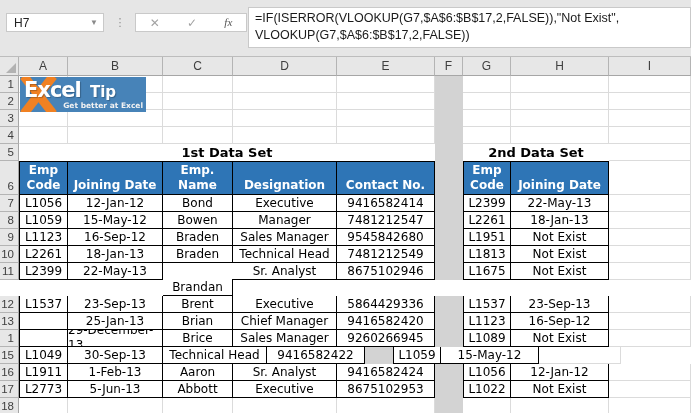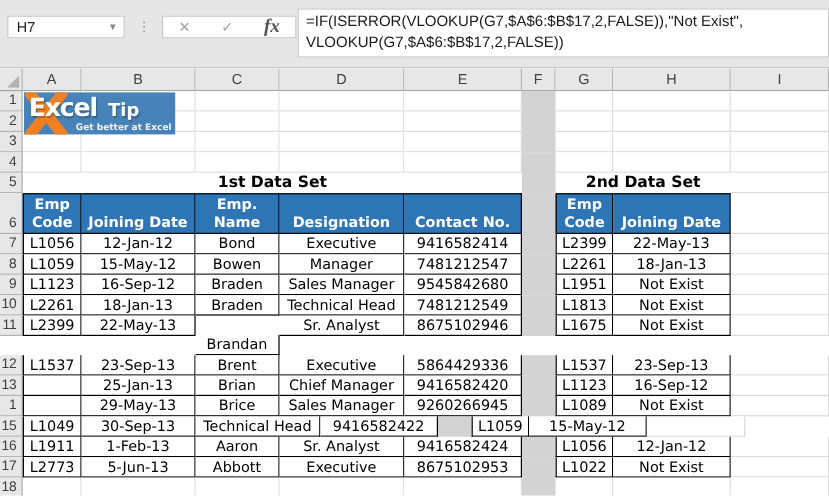--- a/index.html
+++ b/index.html
@@ -14,22 +14,22 @@
            border:1px solid #C9C9C9;box-sizing:border-box;display:flex;align-items:center;
            font-family:"Liberation Sans",sans-serif;font-size:12px;color:#222;}
   #namebox .nb-text{flex:1;padding-left:7px;}
   #namebox .nb-arrow{width:18px;text-align:center;color:#8a8a8a;font-size:8px;}
   #fbar-dots{position:absolute;left:114px;top:13px;height:19px;width:12px;display:flex;
              align-items:center;justify-content:center;color:#8f8f8f;font-size:11px;letter-spacing:0;}
   #fbar-buttons{position:absolute;left:135px;top:13px;width:112px;height:19px;background:#fff;
                 border:1px solid #C9C9C9;box-sizing:border-box;display:flex;align-items:center;
                 justify-content:space-around;}
   #fbar-buttons .fb-btn{font-size:12px;color:#A2A2A2;line-height:1;cursor:default;}
-  #fbar-buttons .fb-fx{font-family:"Liberation Serif",serif;font-style:italic;font-weight:bold;
-                       color:#555;font-size:16px;}
+  #fbar-buttons .fb-fx{font-family:"Liberation Serif",serif;font-style:italic;font-weight:normal;
+                       color:#555;font-size:11px;}
   #formulabox{position:absolute;left:248px;top:7px;width:443px;height:41px;background:#fff;
               border:1px solid #C9C9C9;box-sizing:border-box;padding:2px 0 0 6px;
               font-family:"Liberation Sans",sans-serif;font-size:12.5px;color:#1a1a1a;line-height:17px;
               white-space:nowrap;overflow:hidden;}
 
   
   #sheet{position:absolute;left:0;top:57px;width:691px;height:356px;overflow:hidden;background:#fff;}
   .srow{display:flex;}
   .cell{box-sizing:border-box;overflow:hidden;flex:none;}
   
@@ -258,21 +258,21 @@
         <div class="cell dcell" style="width: 104px; height: 17px;">Chief Manager</div>
         <div class="cell dcell" style="width: 98px; height: 17px;">9416582420</div>
         <div class="cell fgray" style="width: 28px; height: 17px;"></div>
         <div class="cell dcell dfirst" style="width: 48px; height: 17px;">L1123</div>
         <div class="cell dcell" style="width: 98px; height: 17px;">16-Sep-12</div>
         <div class="cell gcell" style="width: 82px; height: 17px;"></div>
       </div>
       <div class="srow">
         <div class="cell rhcell" style="width: 19px; height: 17px;">1</div>
         <div class="cell dcell dfirst" style="width: 49px; height: 17px;"></div>
-        <div class="cell dcell" style="width: 95px; height: 17px;">29-May-13</div>
+        <div class="cell dcell" style="width: 95px; height: 17px;">29-December-13</div>
         <div class="cell dcell" style="width: 70px; height: 17px;">Brice</div>
         <div class="cell dcell" style="width: 104px; height: 17px;">Sales Manager</div>
         <div class="cell dcell" style="width: 98px; height: 17px;">9260266945</div>
         <div class="cell fgray" style="width: 28px; height: 17px;"></div>
         <div class="cell dcell dfirst" style="width: 48px; height: 17px;">L1089</div>
         <div class="cell dcell" style="width: 98px; height: 17px;">Not Exist</div>
         <div class="cell gcell" style="width: 82px; height: 17px;"></div>
       </div>
       <div class="srow">
         <div class="cell rhcell" style="width: 19px; height: 17px;">15</div>

